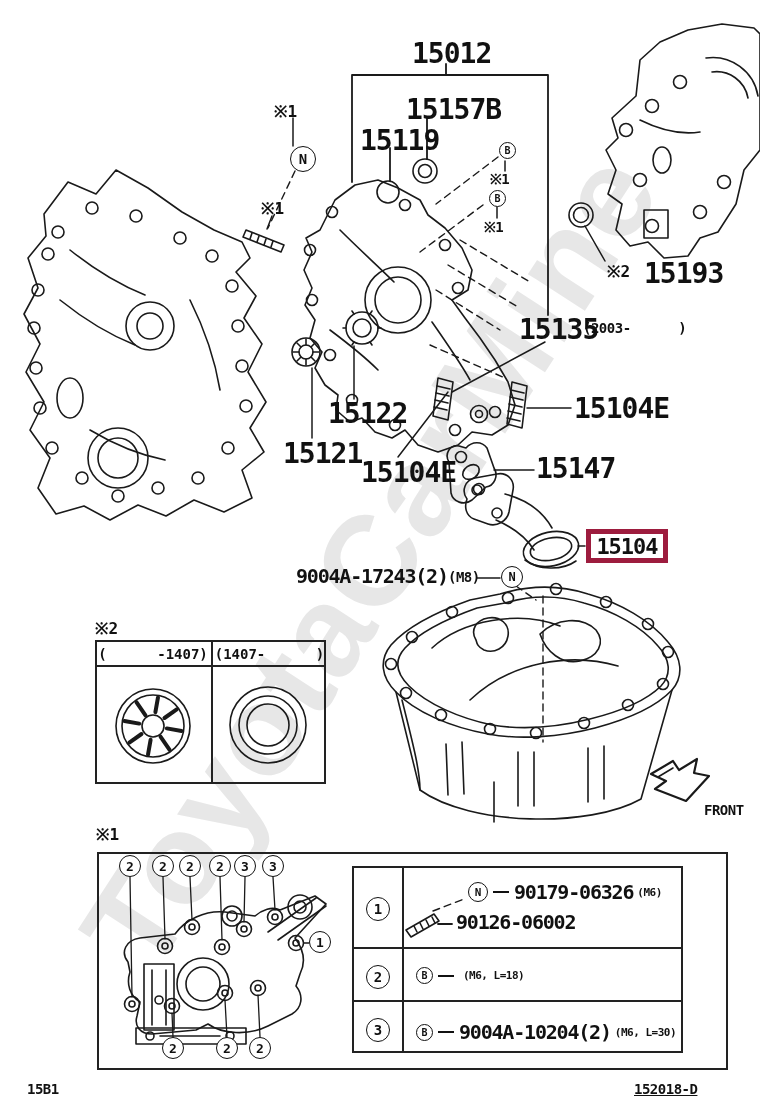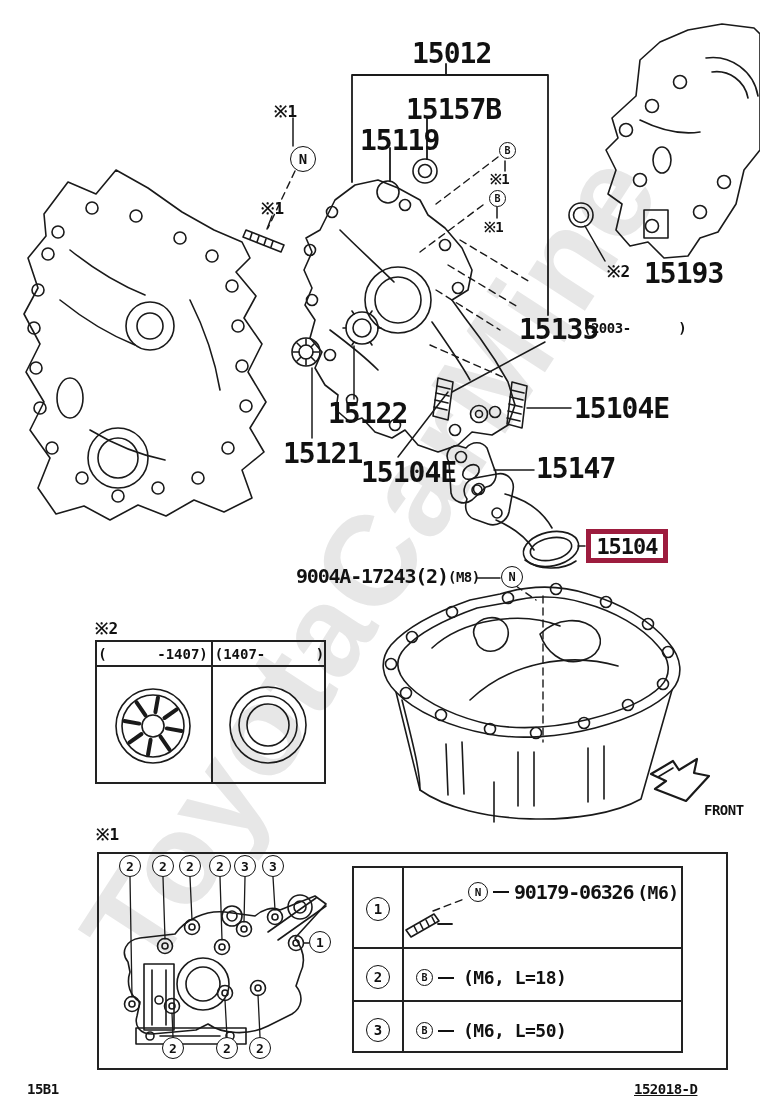--- a/index.html
+++ b/index.html
@@ -24,21 +24,21 @@
   
   .vt-head{position:absolute;display:flex;align-items:center;justify-content:center;
            font-weight:bold;font-size:14px;white-space:pre;z-index:2;}
   
   .ft-row{position:absolute;left:0;width:100%;box-sizing:border-box;}
   .ft-line{display:flex;align-items:center;}
   .dash{height:0;border-top:2px solid #111;width:16px;margin:0 5px;}
   .ck{border:1.5px solid #111;border-radius:50%;background:#fff;display:flex;align-items:center;
       justify-content:center;font-weight:bold;box-sizing:border-box;flex:none;}
   .pn{font-weight:bold;font-size:20px;letter-spacing:-1.2px;white-space:pre;}
-  .pq{font-weight:bold;font-size:18px;letter-spacing:-0.5px;margin-left:4px;white-space:pre;}
+  .pq{font-weight:bold;font-size:11px;letter-spacing:-0.5px;margin-left:4px;white-space:pre;}
 </style>
 </head>
 <body>
 
 <div id="page">
 
   <div class="wm">ToyotaCarMine</div>
 
   <svg class="art" width="760" height="1112" viewBox="0 0 760 1112" stroke="#1a1a1a" fill="none" stroke-width="1.6" stroke-linejoin="round" stroke-linecap="round">
 
@@ -334,37 +334,41 @@
     <div style="position:absolute;left:48px;top:0;width:2px;height:100%;background:#222;"></div>
 
     <div class="ft-row" style="top:0;height:81px;border-bottom:2px solid #222;">
       <div class="ck" style="position:absolute;left:12px;top:29px;width:24px;height:24px;font-size:14px;">1</div>
       <div class="ft-line" style="margin:12px 0 0 114px;">
         <span class="ck" style="width:20px;height:20px;font-size:11px;">N</span>
         <span class="dash"></span>
         <span class="pn">90179-06326</span>
         <span class="pq">(M6)</span>
       </div>
+      <div class="ft-line" style="margin:6px 0 0 102px;">
+        <span class="pn">90126-06002</span>
+      </div>
     </div>
 
     <div class="ft-row" style="top:83px;height:51px;border-bottom:2px solid #222;">
       <div class="ck" style="position:absolute;left:12px;top:14px;width:24px;height:24px;font-size:14px;">2</div>
       <div class="ft-line" style="margin:16px 0 0 62px;">
         <span class="ck" style="width:17px;height:17px;font-size:10px;">B</span>
         <span class="dash"></span>
         <span class="pq">(M6, L=18)</span>
       </div>
     </div>
 
     <div class="ft-row" style="top:136px;height:51px;">
       <div class="ck" style="position:absolute;left:12px;top:14px;width:24px;height:24px;font-size:14px;">3</div>
       <div class="ft-line" style="margin:16px 0 0 62px;">
         <span class="ck" style="width:17px;height:17px;font-size:10px;">B</span>
         <span class="dash"></span>
-        <span class="pq">(M6, L=50)</span>
+        <span class="pn">9004A-10204(2)</span>
+        <span class="pq">(M6, L=30)</span>
       </div>
     </div>
   </div>
 
   <div class="lbl small" style="left:27px;top:1082px;">15B1</div>
   <div class="lbl small" style="left:634px;top:1082px;text-decoration:underline;">152018-D</div>
 
 </div>
 
 </body></html>

